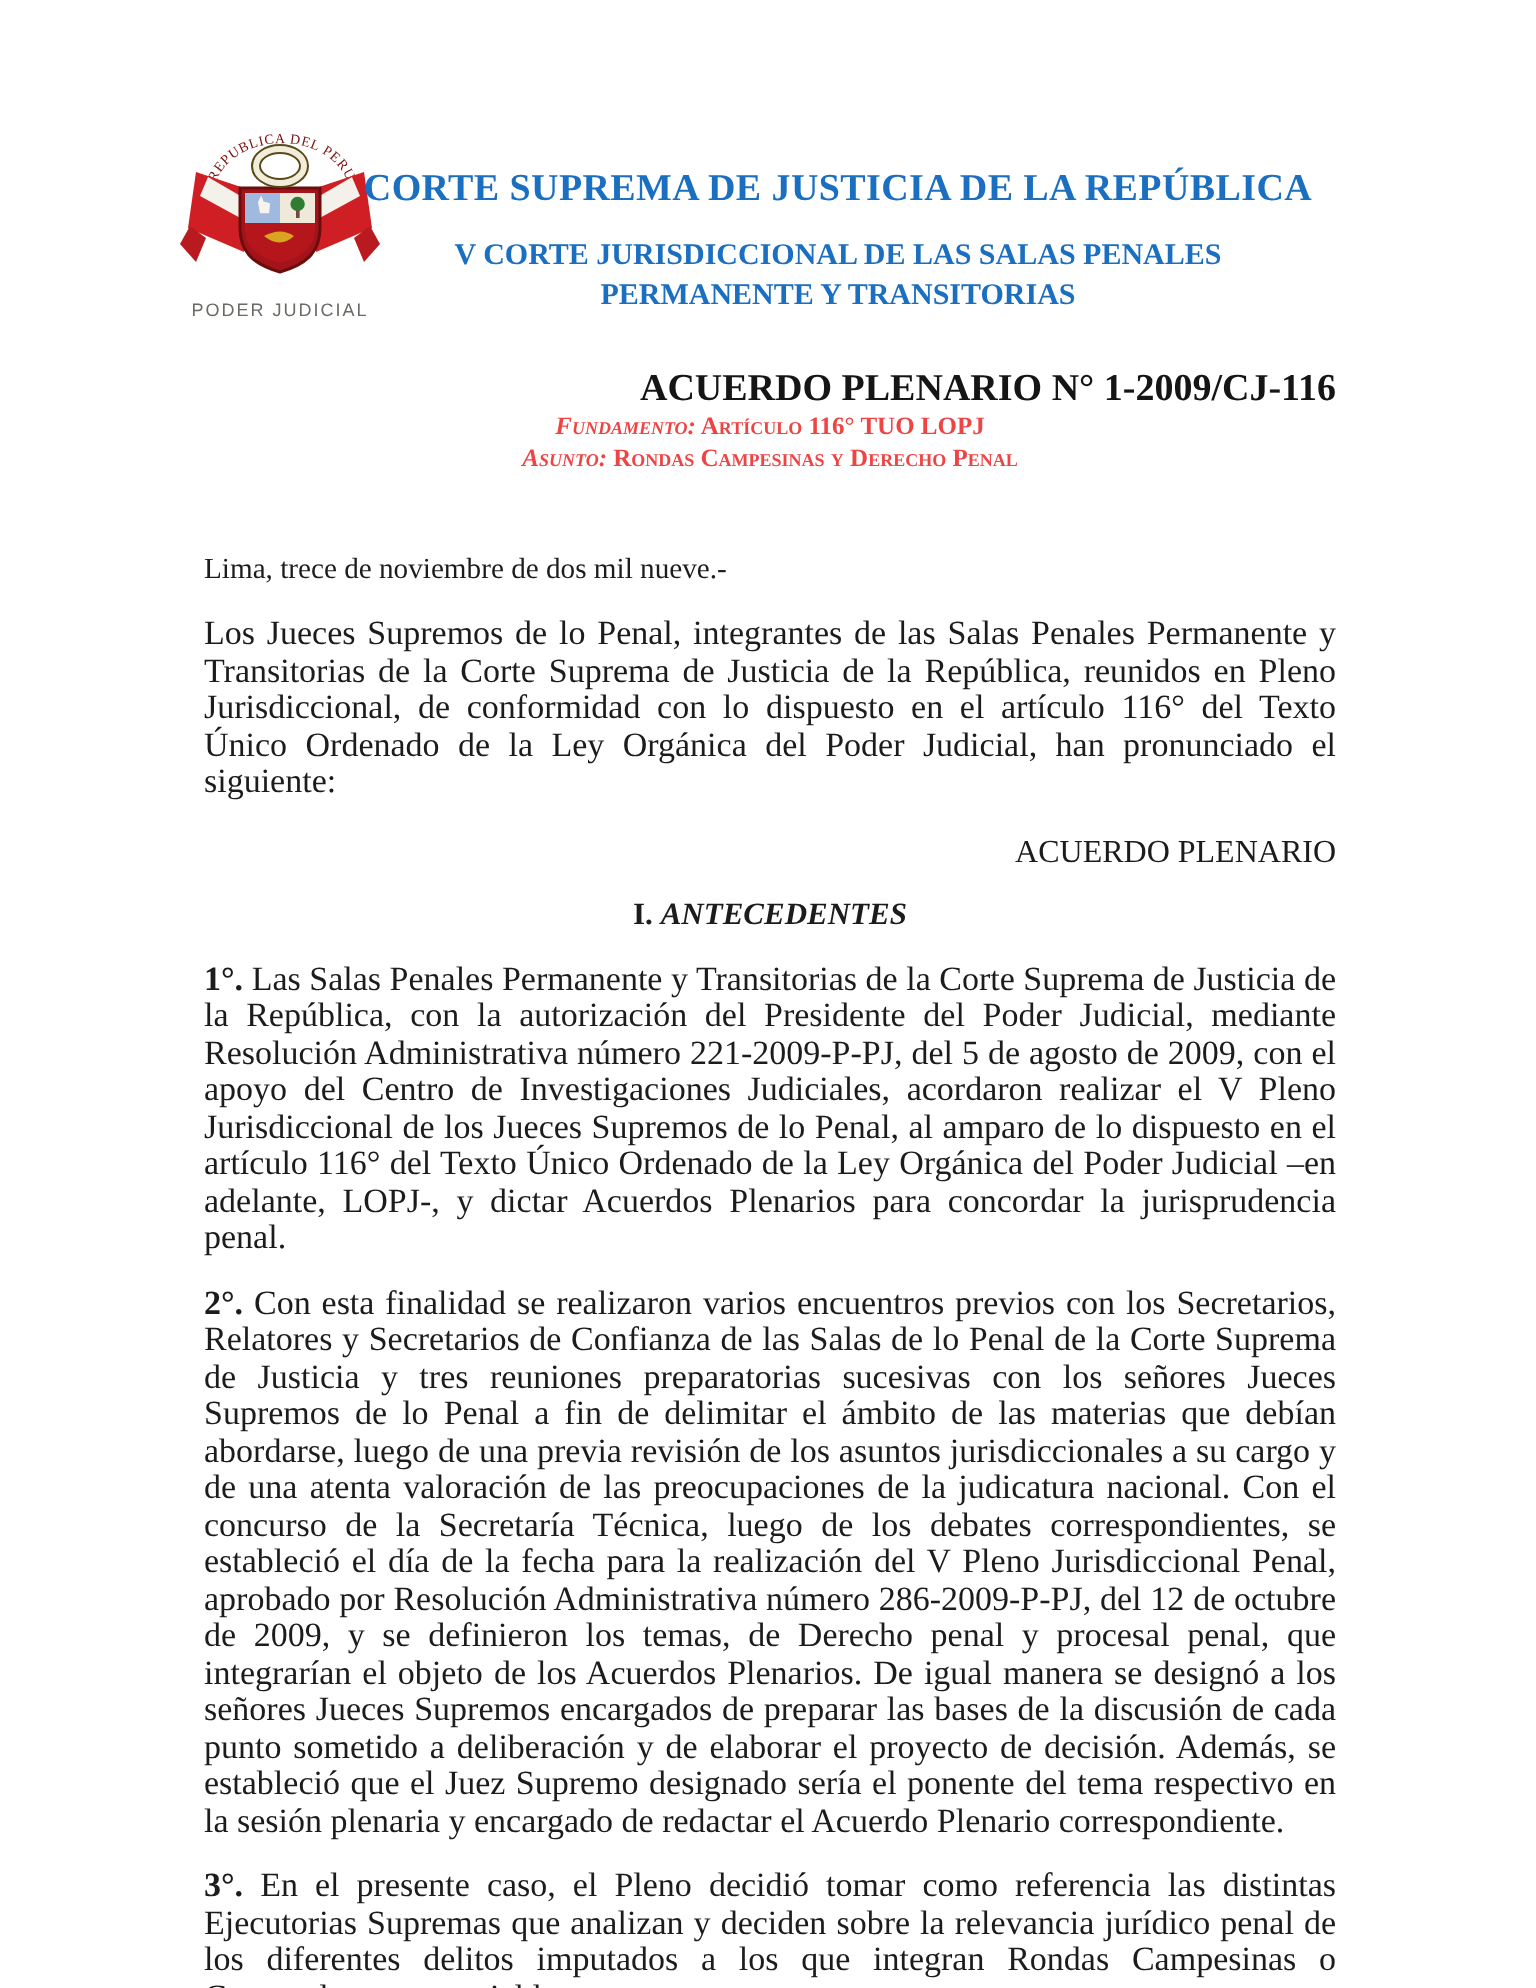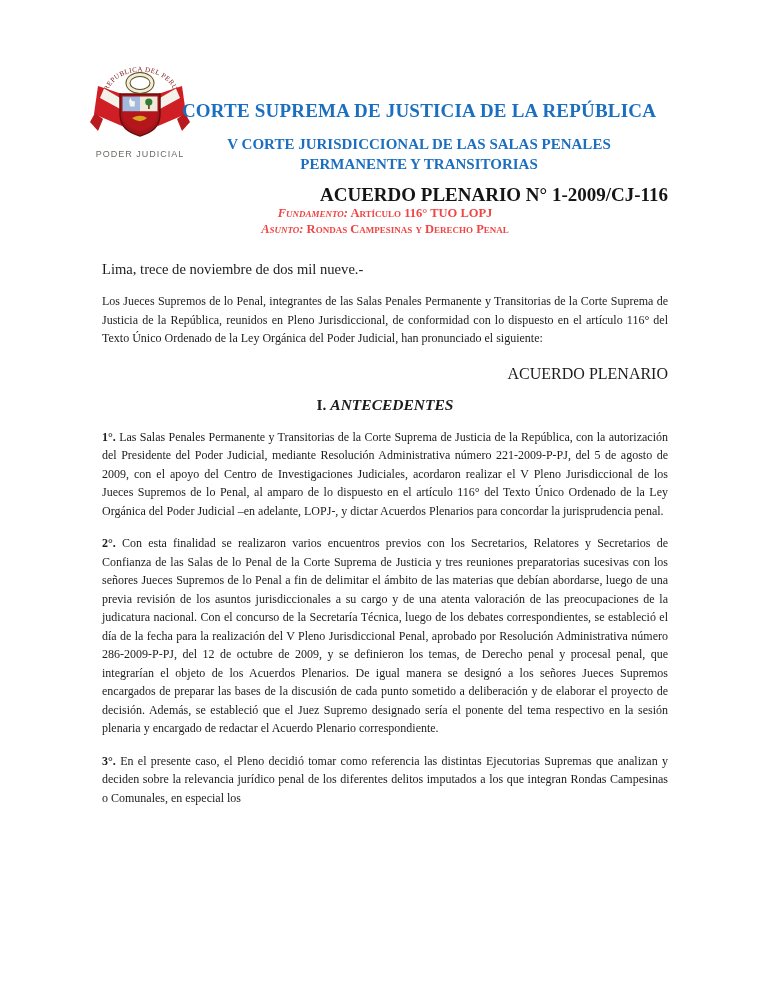--- a/index.html
+++ b/index.html
@@ -27,21 +27,21 @@
     font-size: 9px;
     letter-spacing: 1px;
     color: #6a6a66;
     margin-top: 1px;
     white-space: nowrap;
   }
   .header-text {
     position: absolute;
     left: 110px;
     right: 40px;
-    top: 100px;
+    top: 84px;
     text-align: center;
   }
   .institution-title {
     font-size: 19px;
     font-weight: bold;
     color: #1b6fc0;
     letter-spacing: 0.2px;
   }
   .event-subtitle {
     margin-top: 12px;
@@ -66,26 +66,26 @@
   .reference-block {
     text-align: center;
     font-size: 12.5px;
     font-weight: bold;
     line-height: 15.5px;
     font-variant: small-caps;
     color: #ef4444;
   }
   .ref-label { font-style: italic; }
   .date-line {
-    margin-top: 24px;
+    margin-top: 40px;
     font-size: 14.6px;
   }
   .body-par {
     margin-top: 14px;
-    font-size: 12px;
+    font-size: 17px;
     line-height: 18.5px;
     text-align: justify;
   }
   .par-num { font-weight: bold; }
   .body-heading {
     margin-top: 17px;
     text-align: right;
     font-size: 16px;
     font-weight: normal;
   }

